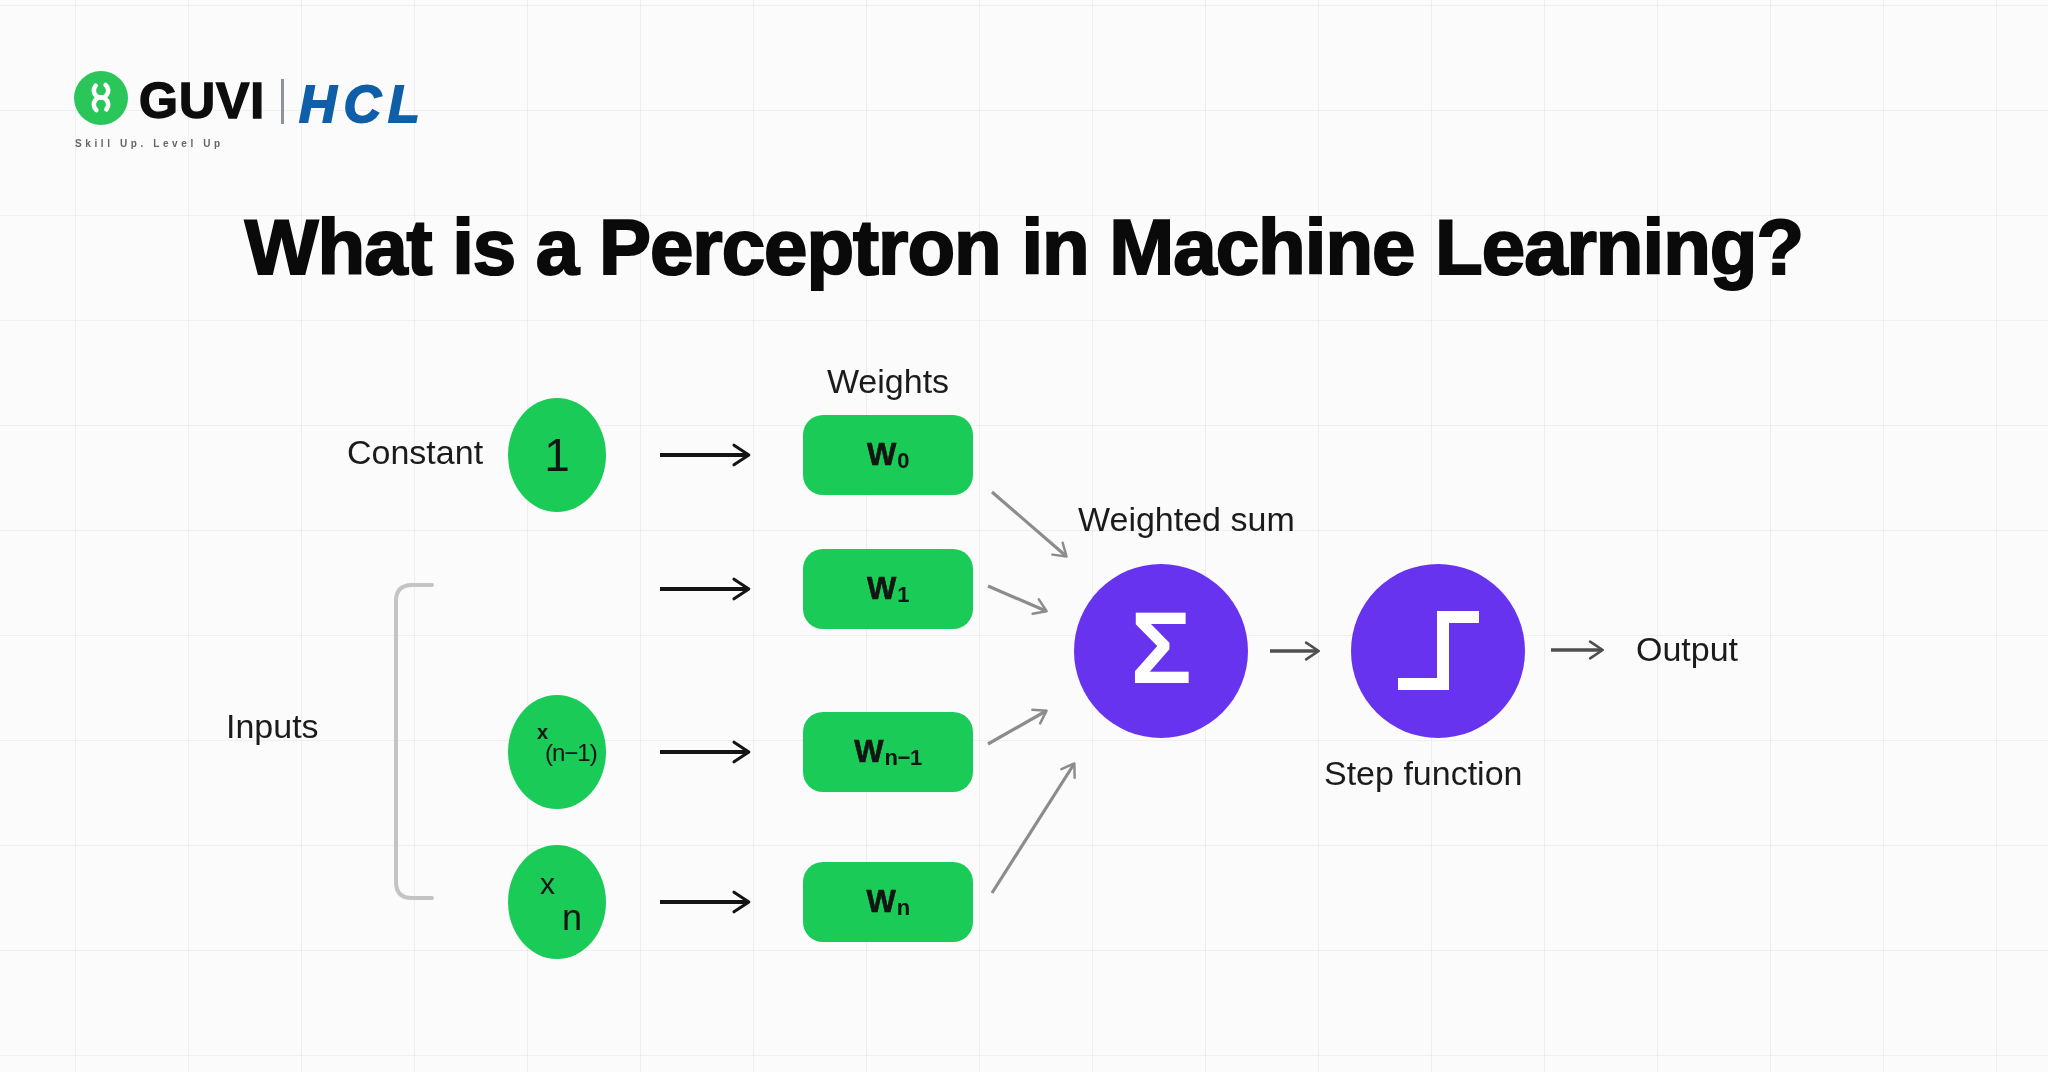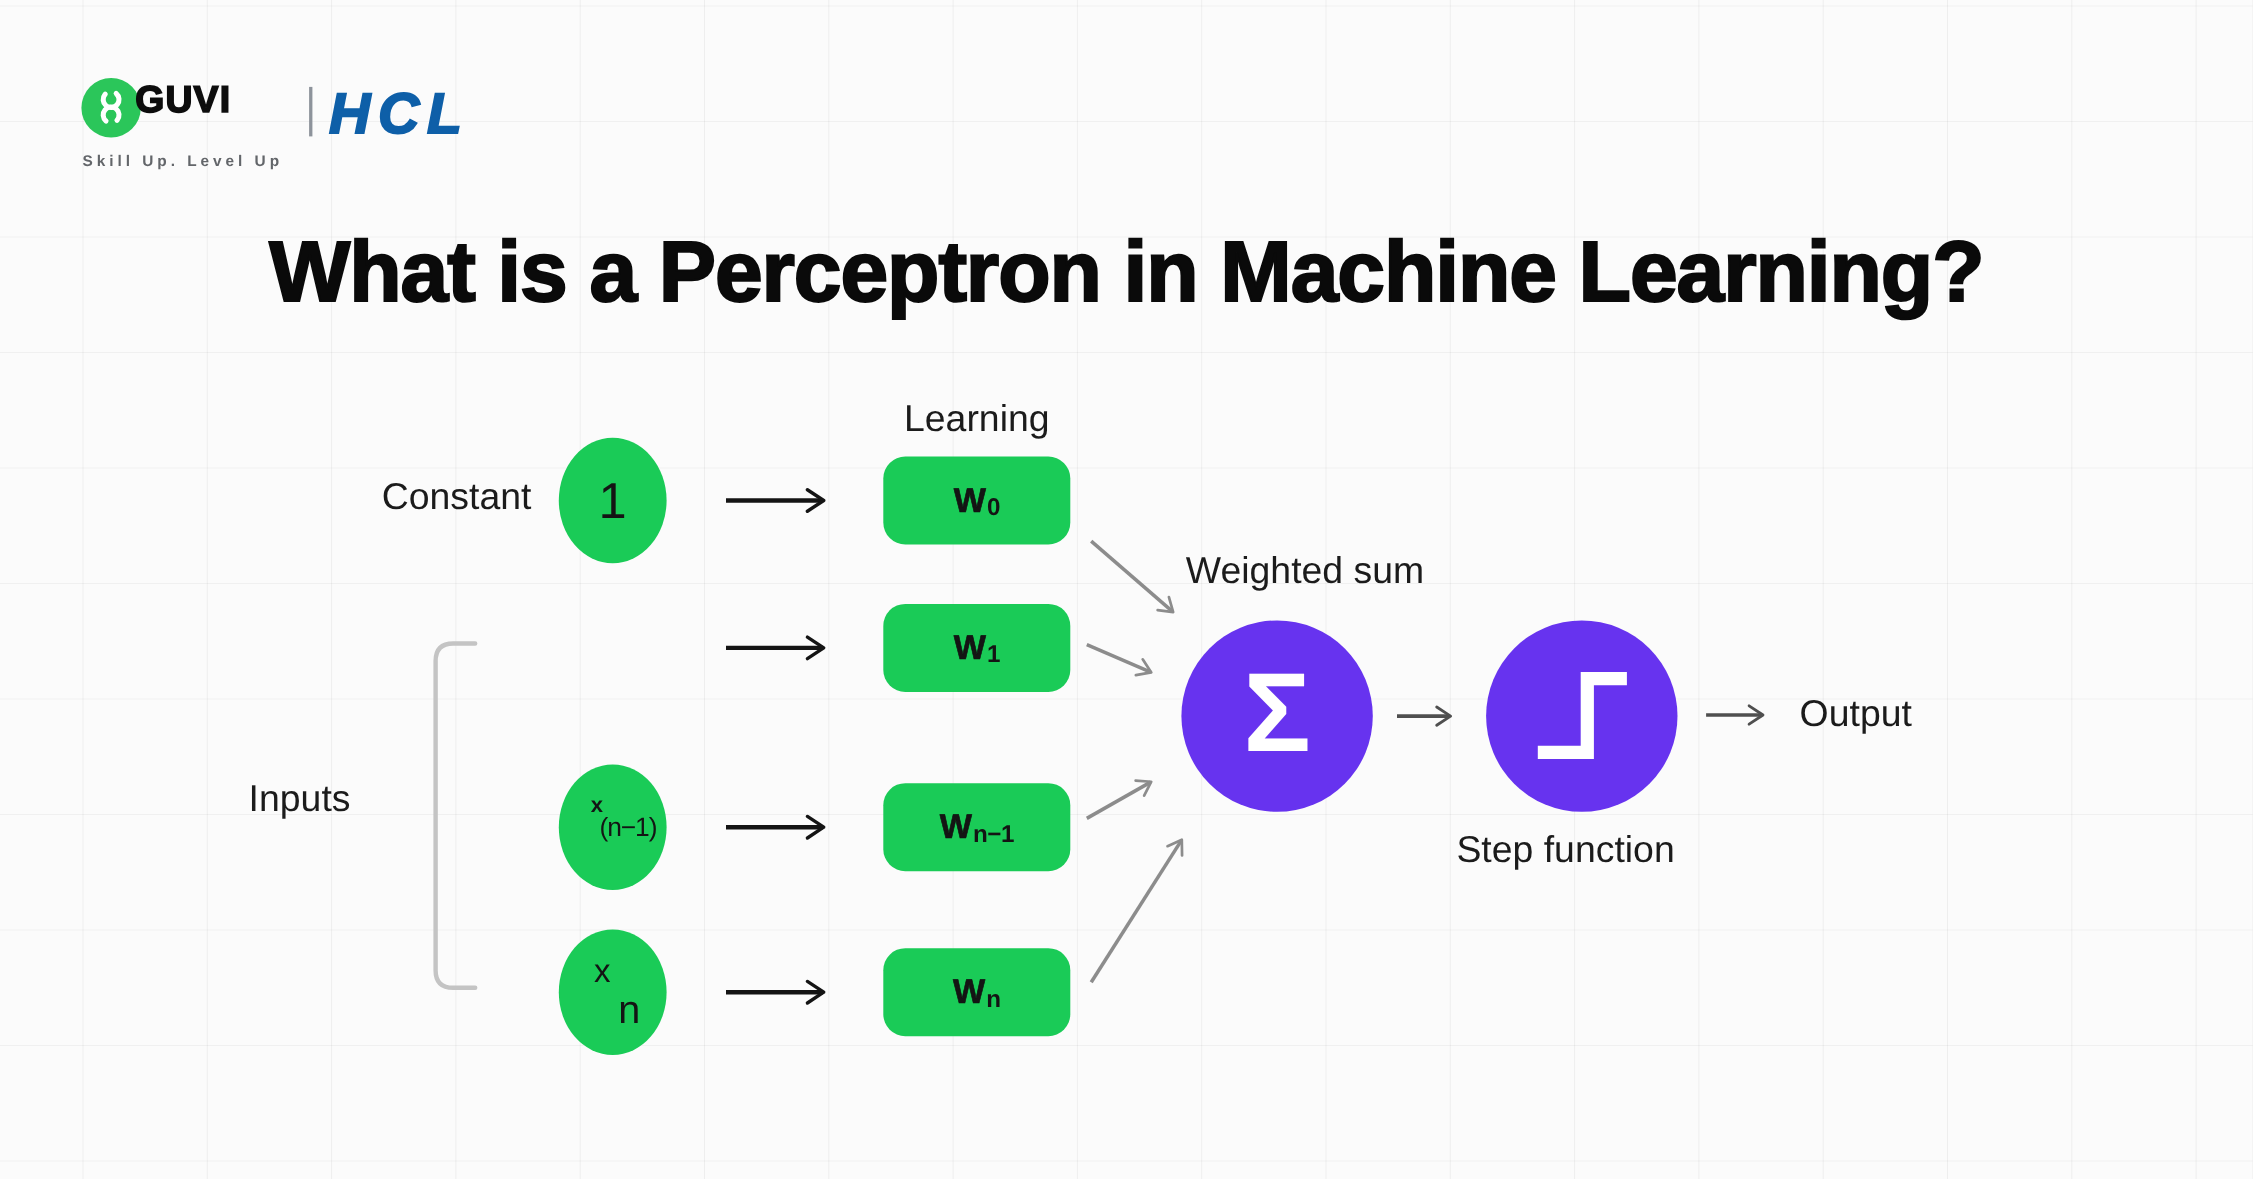--- a/index.html
+++ b/index.html
@@ -9,24 +9,24 @@
     background-image:
       linear-gradient(to right, rgba(0,0,0,0.05) 1px, transparent 1px),
       linear-gradient(to bottom, rgba(0,0,0,0.045) 1px, transparent 1px);
     background-size:113px 105px;
     background-position:75px 0, 0 5px;
     font-family:"Liberation Sans", sans-serif;
     color:#141414;
   }
   
   .logo-circle{position:absolute;left:74px;top:71px;width:54px;height:54px;border-radius:50%;background:#2bc65a;}
-  .guvi-word{position:absolute;left:123px;top:72px;font-size:34px;font-weight:bold;letter-spacing:1px;color:#0d0d0d;-webkit-text-stroke:1.5px #0d0d0d;}
+  .guvi-word{position:absolute;left:139px;top:72px;font-size:50px;font-weight:bold;letter-spacing:1px;color:#0d0d0d;-webkit-text-stroke:1.5px #0d0d0d;}
   .logo-divider{position:absolute;left:281px;top:79px;width:3px;height:45px;background:#8d939b;}
   .hcl-word{position:absolute;left:299px;top:74px;font-size:52px;font-weight:bold;font-style:italic;letter-spacing:7px;color:#0e5fa8;-webkit-text-stroke:1.8px #0e5fa8;}
-  .tagline{position:absolute;left:75px;top:138px;font-size:14px;font-weight:600;letter-spacing:3.6px;color:#63666a;}
+  .tagline{position:absolute;left:75px;top:138px;font-size:10px;font-weight:600;letter-spacing:3.6px;color:#63666a;}
   
   .title{position:absolute;left:0;top:202px;width:2048px;text-align:center;font-size:78px;font-weight:bold;letter-spacing:-1px;color:#0a0a0a;-webkit-text-stroke:2px #0a0a0a;}
   
   .label{position:absolute;font-size:34px;color:#1b1b1b;white-space:nowrap;}
   .lbl-constant{left:315px;top:433px;margin-left:32px;}
   .lbl-weights{left:803px;top:362px;width:170px;text-align:center;}
   .lbl-inputs{left:226px;top:707px;}
   .lbl-weighted-sum{left:1078px;top:500px;}
   .lbl-step-function{left:1324px;top:754px;}
   .lbl-output{left:1636px;top:630px;}
@@ -64,21 +64,21 @@
     </svg>
   </div>
   <div class="guvi-word">GUVI</div>
   <div class="logo-divider"></div>
   <div class="hcl-word">HCL</div>
   <div class="tagline">Skill Up. Level Up</div>
 
   <div class="title">What is a Perceptron in Machine Learning?</div>
 
   <div class="label lbl-constant">Constant</div>
-  <div class="label lbl-weights">Learning</div>
+  <div class="label lbl-weights">Weights</div>
   <div class="label lbl-inputs">Inputs</div>
   <div class="label lbl-weighted-sum">Weighted sum</div>
   <div class="label lbl-step-function">Step function</div>
   <div class="label lbl-output">Output</div>
 
   <div class="node r1">
     <span class="t1">1</span>
   </div>
   <div class="node r3">
     <span class="xs3">x</span>

